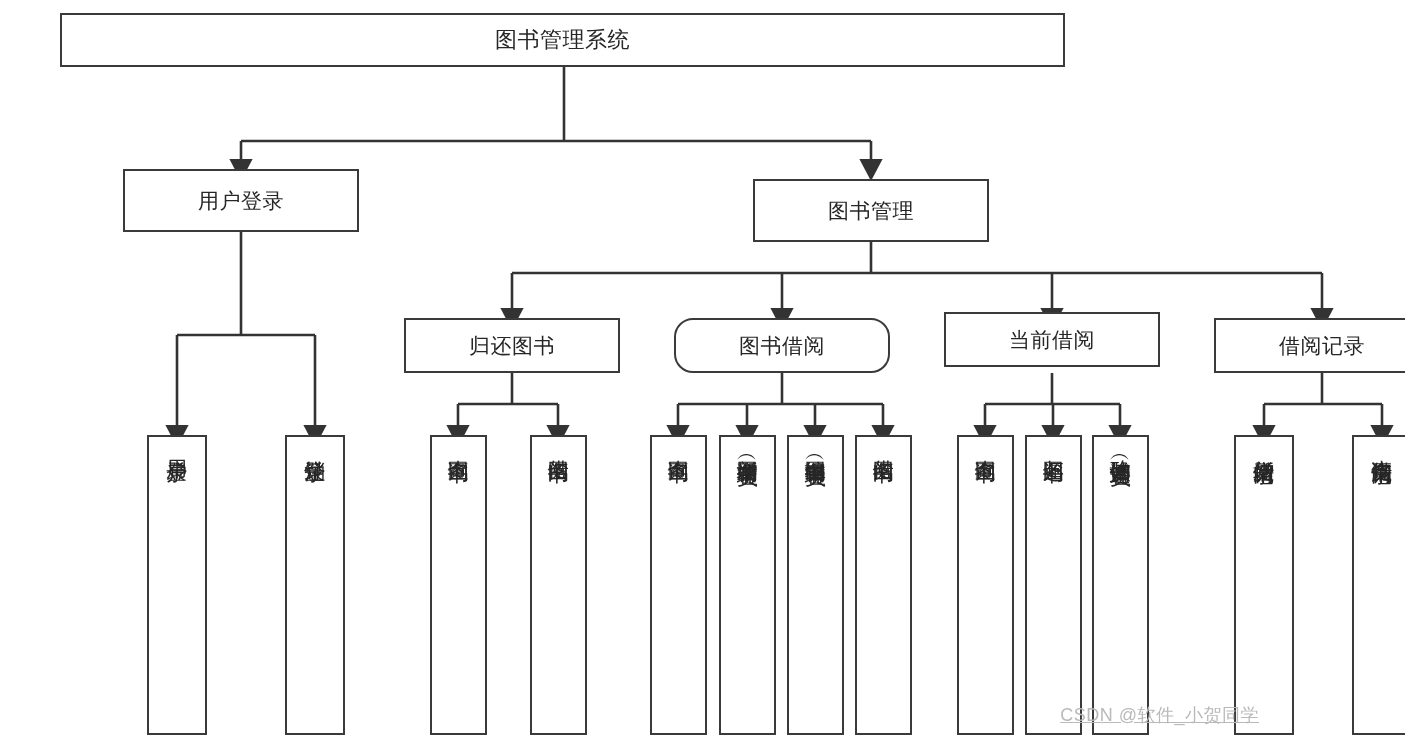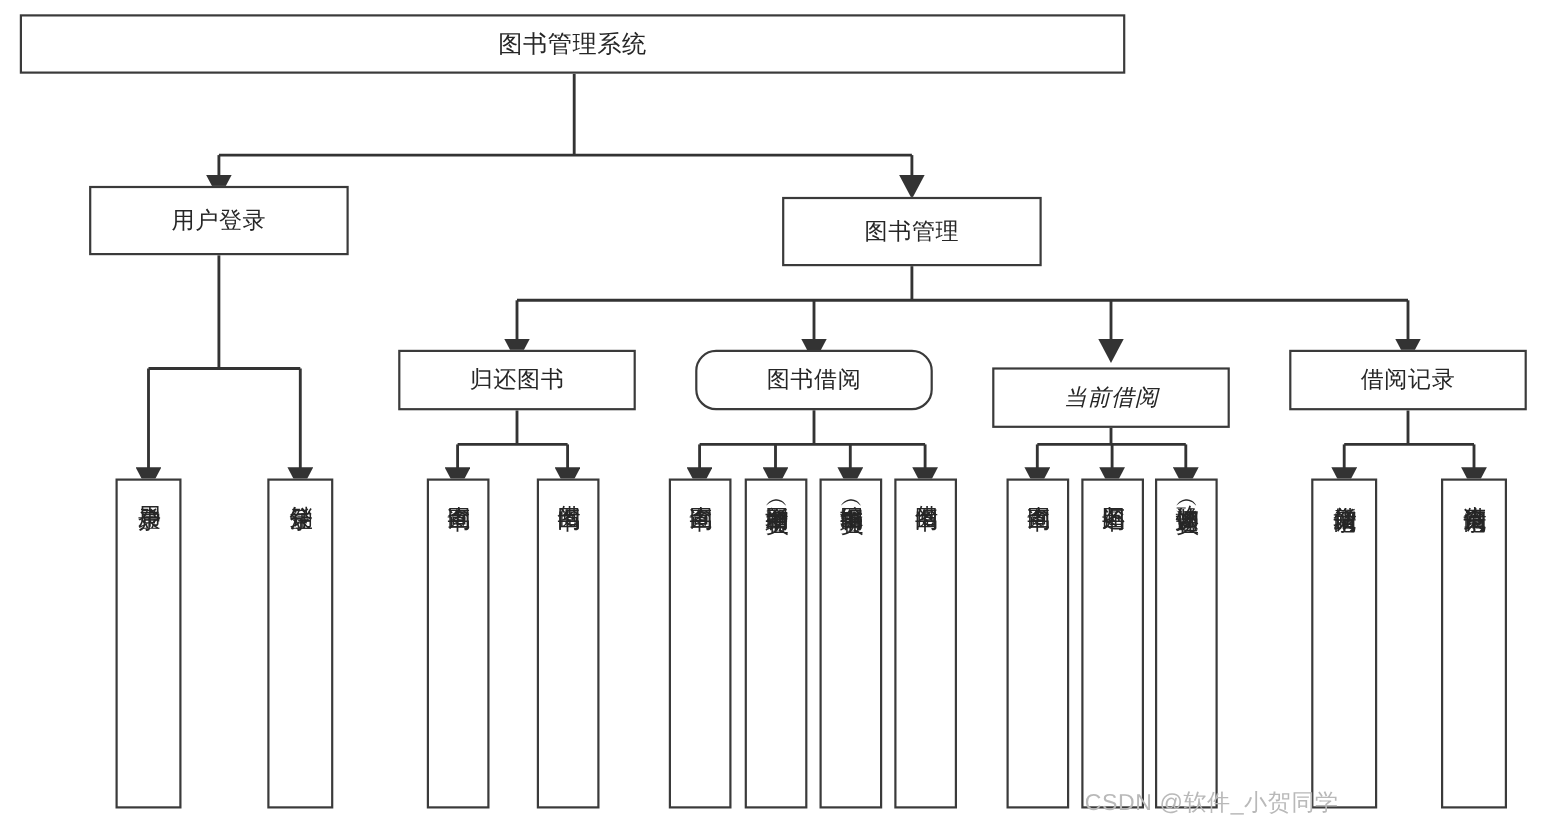--- a/index.html
+++ b/index.html
@@ -11,20 +11,21 @@
     width: 1405px;
     height: 747px;
     font-family: "Liberation Sans", "DejaVu Sans", sans-serif;
     overflow: hidden;
   }
   #canvas {
     position: relative;
     width: 1225px;
     height: 747px;
     background: #ffffff;
+    margin-left: 42px;
   }
   #wires {
     position: absolute;
     left: 0;
     top: 0;
     width: 1405px;
     height: 747px;
   }
   .node {
     position: absolute;
@@ -54,25 +55,26 @@
     letter-spacing: 1px;
     white-space: nowrap;
     text-align: left;
   }
   .root-label {
     font-size: 22px;
   }
   #watermark {
     position: absolute;
     right: 8px;
-    bottom: 4px;
-    font-size: 21px;
+    bottom: 20px;
+    font-size: 18px;
     color: #b9b9b9;
     white-space: nowrap;
     letter-spacing: 0.5px;
+    text-decoration: underline;
   }
 </style>
 </head>
 <body>
 
 <div id="canvas">
 
   <svg id="wires" viewBox="0 0 1405 747" xmlns="http://www.w3.org/2000/svg">
     <defs>
       <marker id="arrow" markerWidth="9" markerHeight="9" refX="1.2" refY="4.5" orient="auto" markerUnits="strokeWidth">
@@ -138,21 +140,21 @@
       </div>
     </div>
 
   <div id="level3-container">
       <div class="node node-h" style="left: 362px; top: 318px; width: 216px; height: 55px;">
         <span>归还图书</span>
       </div>
       <div class="node node-h" style="left: 632px; top: 318px; width: 216px; height: 55px; border-radius: 19px;">
         <span>图书借阅</span>
       </div>
-      <div class="node node-h" style="left: 902px; top: 334px; width: 216px; height: 55px; font-style: italic;">
+      <div class="node node-h" style="left: 902px; top: 312px; width: 216px; height: 55px;">
         <span>当前借阅</span>
       </div>
       <div class="node node-h" style="left: 1172px; top: 318px; width: 216px; height: 55px;">
         <span>借阅记录</span>
       </div>
     </div>
 
   <div id="leaves-container">
       <div class="node node-v" style="left: 105px; top: 435px; width: 60px; height: 300px;">
         <span class="vlabel">用户登录</span>

